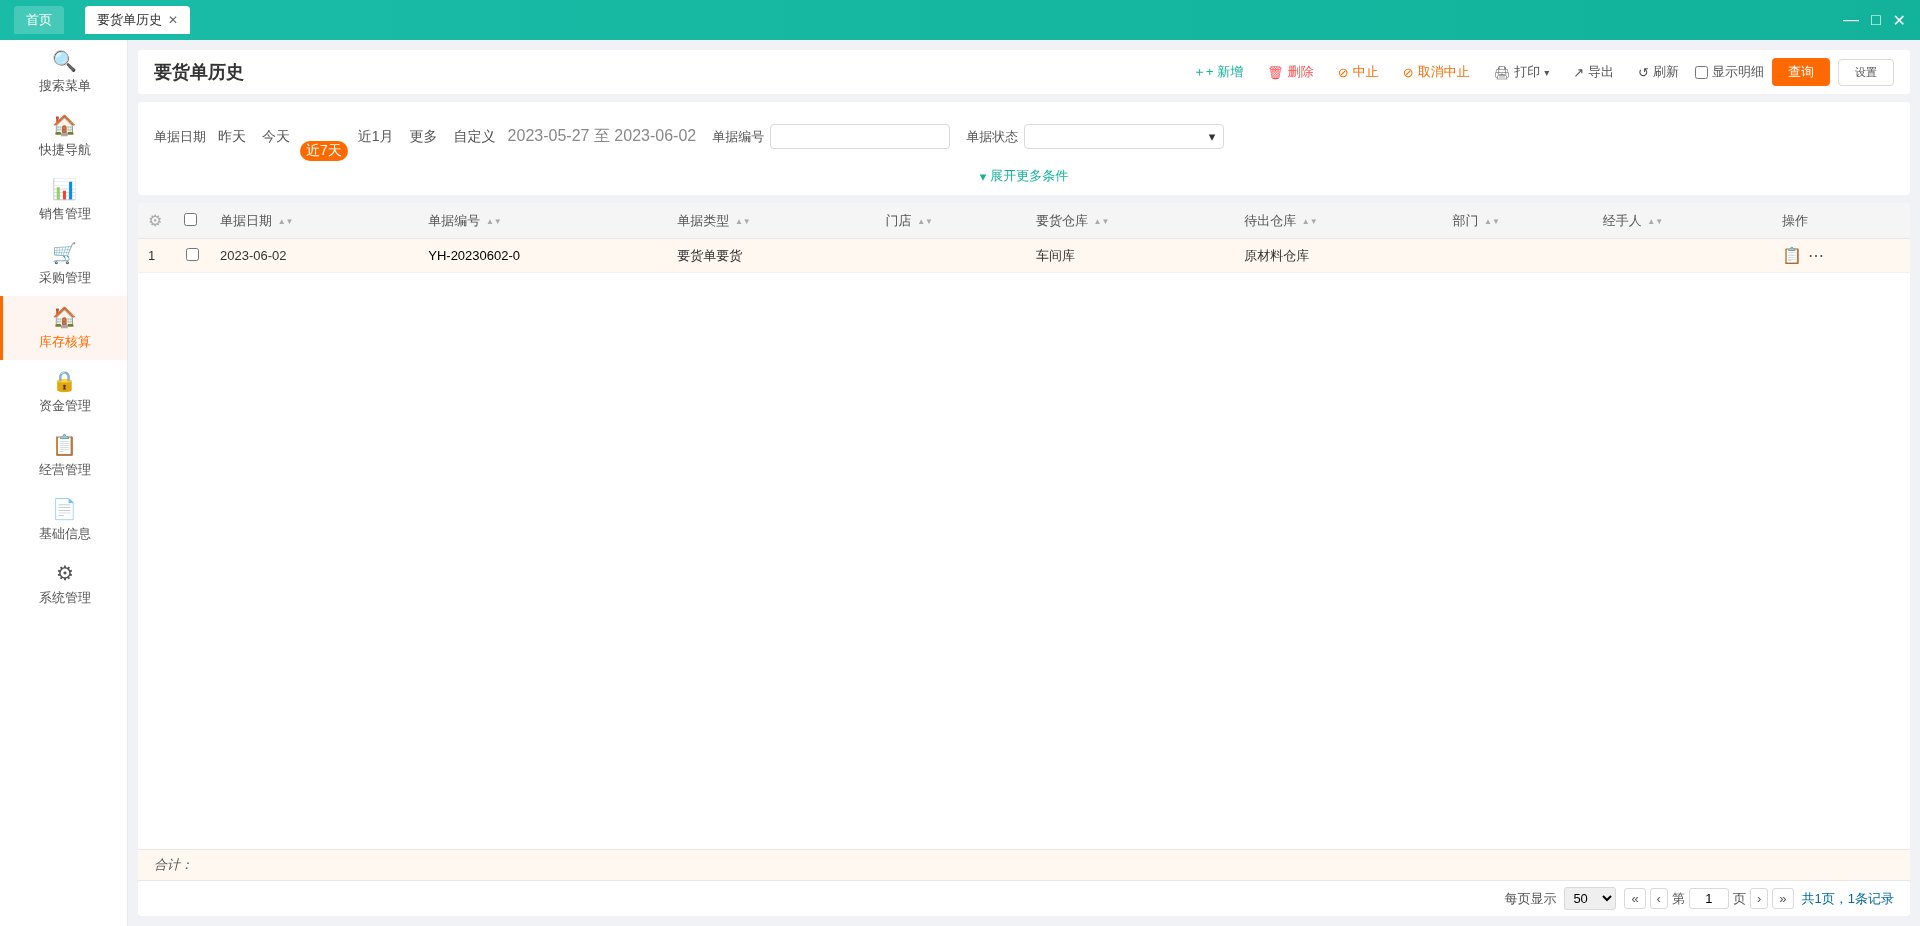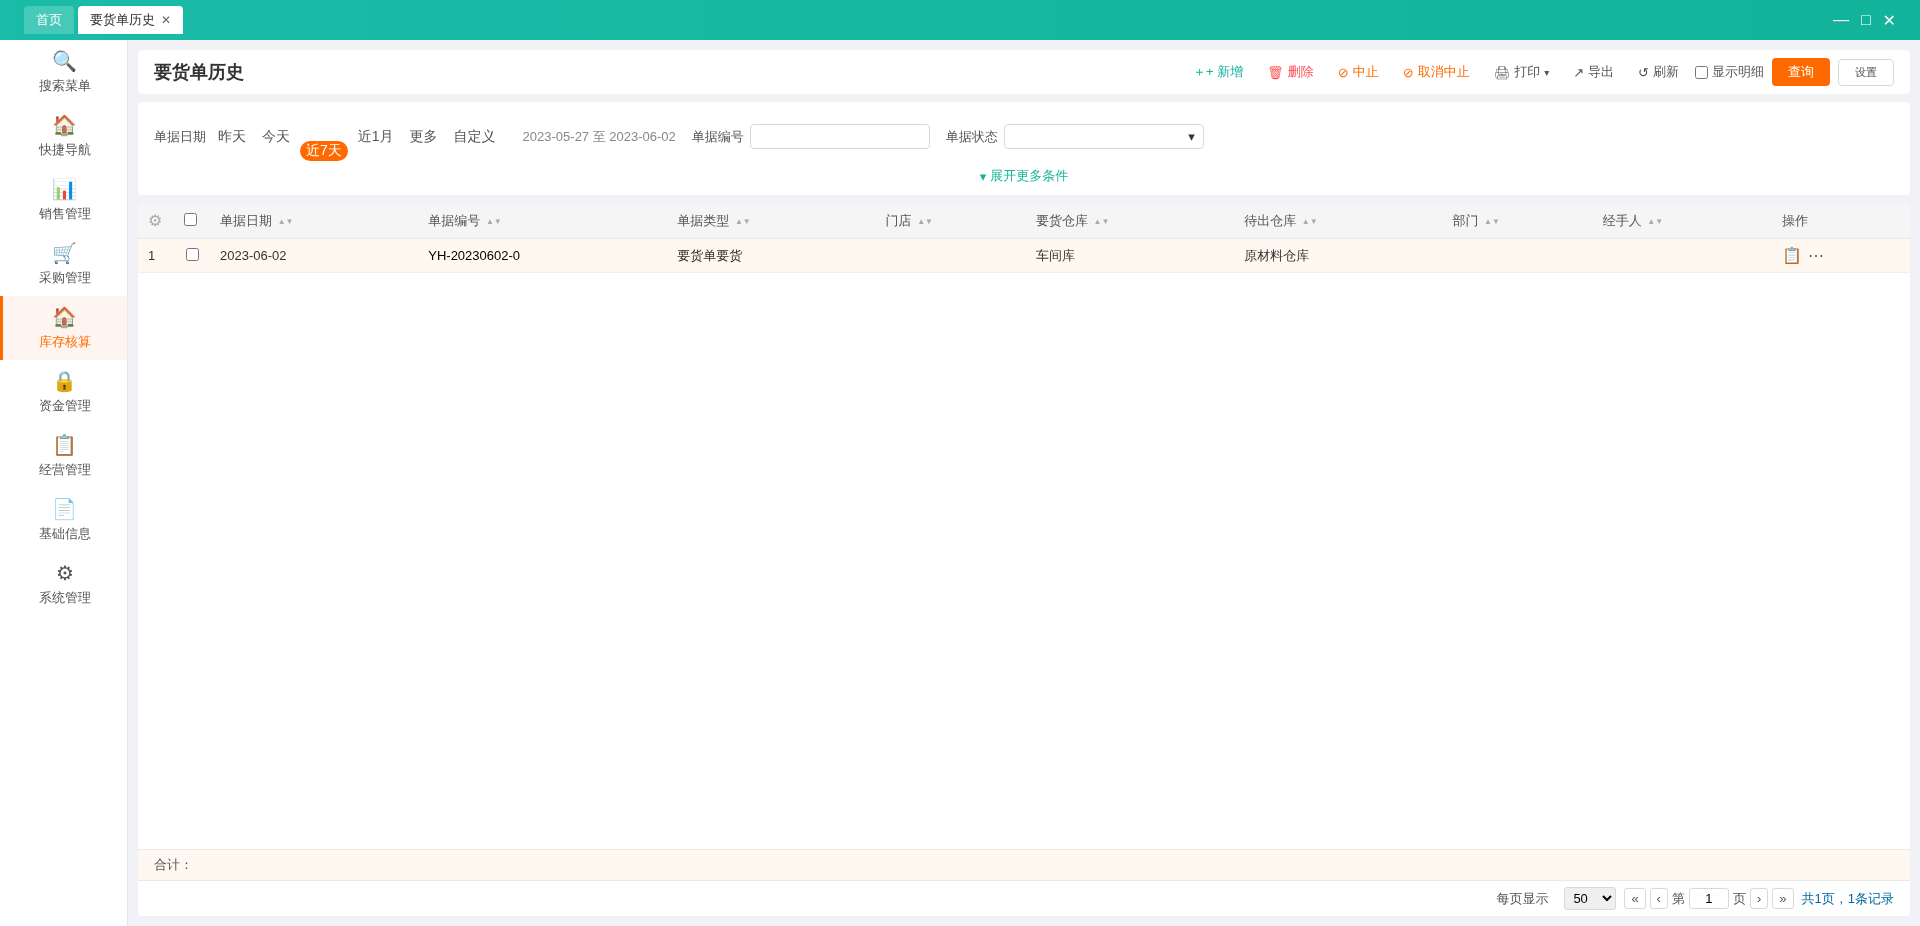--- a/index.html
+++ b/index.html
@@ -2,21 +2,21 @@
 <html><head>
   <meta charset="utf-8">
   <style>
     * { box-sizing: border-box; margin: 0; padding: 0; font-family: 'Microsoft YaHei', Arial, sans-serif; font-size: 13px; }
     body { display: flex; flex-direction: column; height: 926px; overflow: hidden; background: #f0f2f5; }
 
     
     .top-bar {
       display: flex; align-items: center; height: 40px;
       background: linear-gradient(90deg, #1abca8 0%, #12b39a 100%);
-      padding: 0 24px; gap: 4px; flex-shrink: 0;
+      padding: 0 14px; gap: 21px; flex-shrink: 0;
     }
     .tab-item {
       display: flex; align-items: center; height: 28px; padding: 0 12px;
       border-radius: 4px 4px 0 0; cursor: pointer; color: #fff; font-size: 13px;
       background: transparent; gap: 6px;
     }
     .tab-item.home { background: rgba(255,255,255,0.2); }
     .tab-item.active { background: #fff; color: #333; }
     .tab-close { font-size: 12px; cursor: pointer; color: #666; }
     .top-bar-right { margin-left: auto; display: flex; align-items: center; gap: 12px; color: #fff; font-size: 18px; cursor: pointer; }
@@ -71,21 +71,21 @@
       background: #fff; padding: 10px 16px; border-radius: 4px; flex-shrink: 0;
     }
     .filter-row { display: flex; align-items: center; gap: 16px; flex-wrap: wrap; }
     .filter-item { display: flex; align-items: center; gap: 6px; }
     .filter-label { color: #555; white-space: nowrap; }
     .date-shortcuts { display: flex; align-items: center; gap: 4px; }
     .date-shortcut {
       padding: 1px 6px; border-radius: 3px; cursor: pointer; color: #555; font-size: 14px;
     }
     .date-shortcut.active { background: #ff6a00; color: #fff; border-radius: 10px; margin-top: 29px; }
-    .date-range { color: #888; font-size: 13px; margin-left: 15px; }
+    .date-range { color: #888; font-size: 16px; }
     .filter-input {
       border: 1px solid #d9d9d9; border-radius: 4px; padding: 4px 8px;
       width: 180px; outline: none; color: #333;
     }
     .filter-select {
       border: 1px solid #d9d9d9; border-radius: 4px; padding: 4px 8px;
       width: 200px; outline: none; color: #333; background: #fff;
       display: flex; align-items: center; justify-content: space-between; cursor: pointer;
     }
     .expand-more {
@@ -111,28 +111,28 @@
     .table-link { color: #000000; cursor: pointer; }
     .table-scroll { flex: 1; overflow-y: auto; }
     .row-num { color: #888; }
     .op-icons { display: flex; gap: 6px; }
     .op-icon { font-size: 16px; cursor: pointer; color: #555; }
     .settings-icon { color: #aaa; font-size: 16px; cursor: pointer; }
 
     
     .summary-bar {
       background: #fff8f0; border-top: 1px solid #e8e8e8;
-      padding: 6px 16px; display: flex; align-items: center; color: #555; font-size: 13px; flex-shrink: 0;
+      padding: 6px 16px; display: flex; align-items: center; color: #555; font-size: 13px; flex-shrink: 0; font-style: italic;
     }
     .pagination-bar {
       background: #fff; border-top: 1px solid #e8e8e8;
       display: flex; align-items: center; justify-content: flex-end;
       padding: 6px 16px; gap: 8px; flex-shrink: 0; font-size: 13px; color: #555;
     }
-    .per-page { display: flex; align-items: center; gap: 16px; }
+    .per-page { display: flex; align-items: center; gap: 8px; }
     .per-page select { border: 1px solid #d9d9d9; border-radius: 3px; padding: 2px 4px; }
     .page-nav { display: flex; align-items: center; gap: 4px; }
     .page-nav-btn { cursor: pointer; padding: 2px 6px; color: #555; border: 1px solid #d9d9d9; border-radius: 3px; background: #fff; }
     .page-input { border: 1px solid #d9d9d9; border-radius: 3px; padding: 2px 4px; width: 40px; text-align: center; }
     .total-info { color: #0369a1; }
 
     .th-settings { width: 36px; text-align: center; }
     .th-check { width: 36px; text-align: center; }
     .checkbox-cell { text-align: center; }
   </style>

